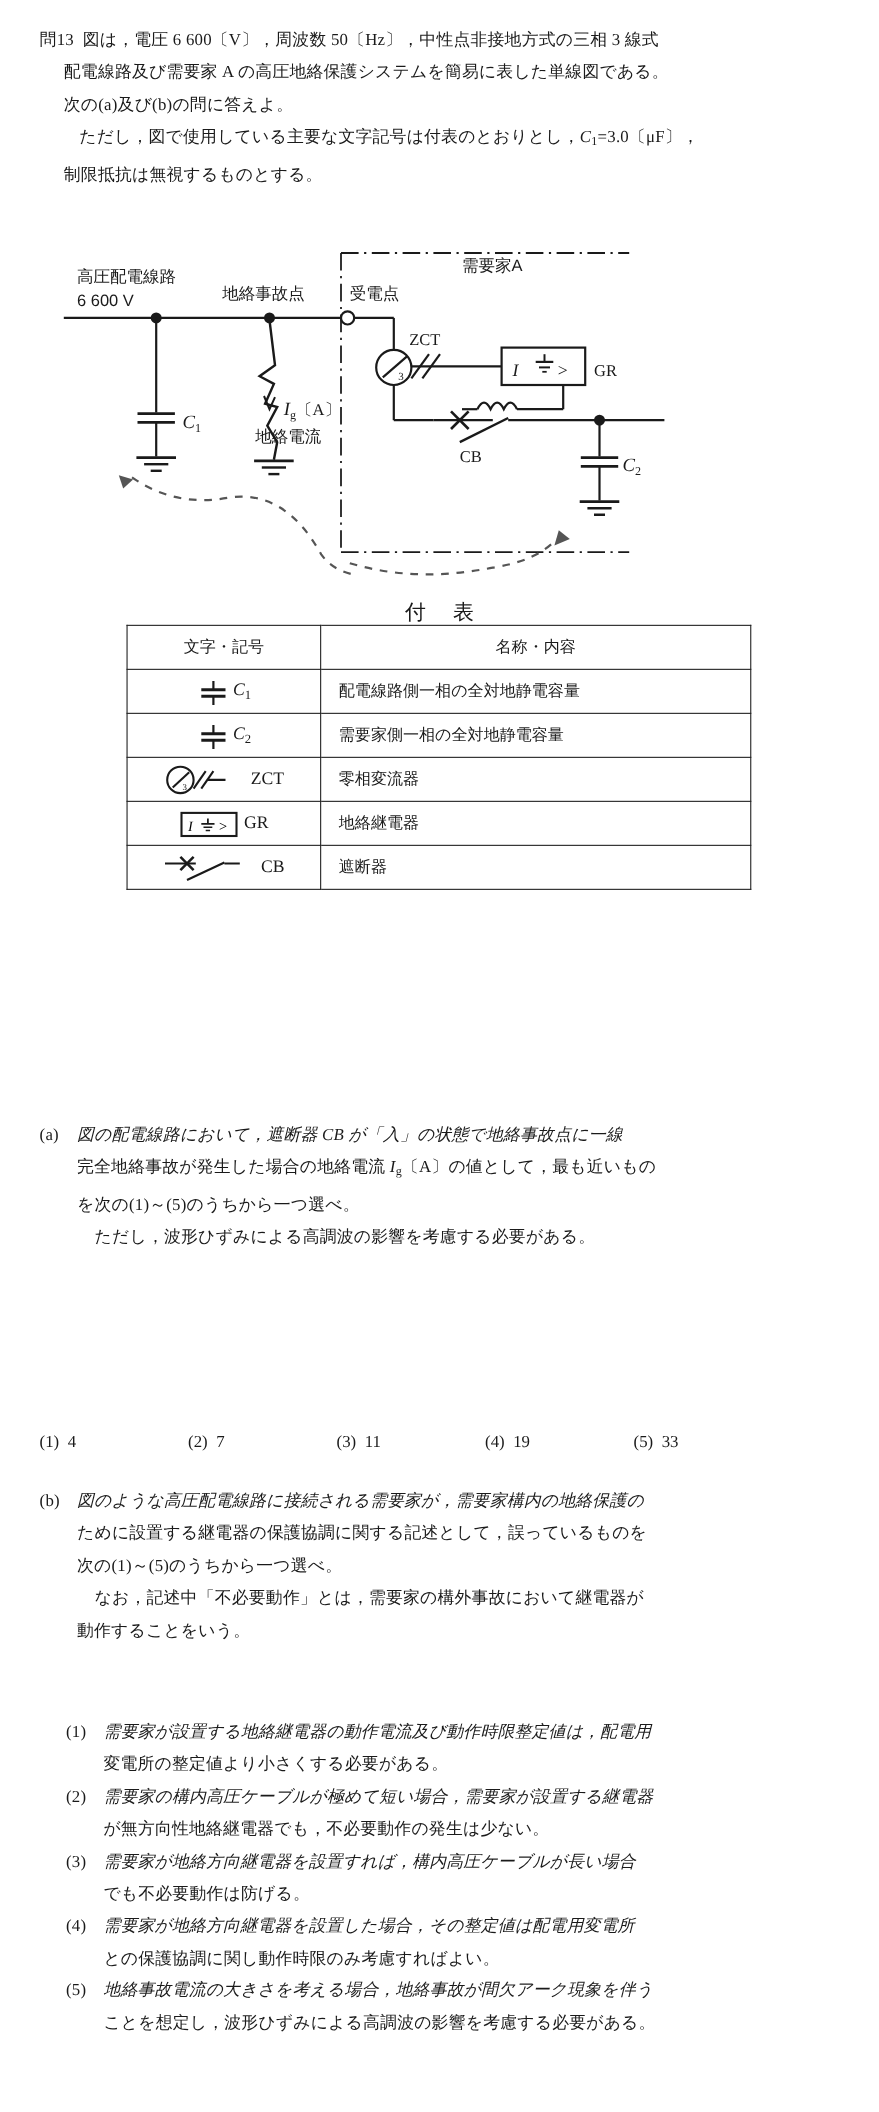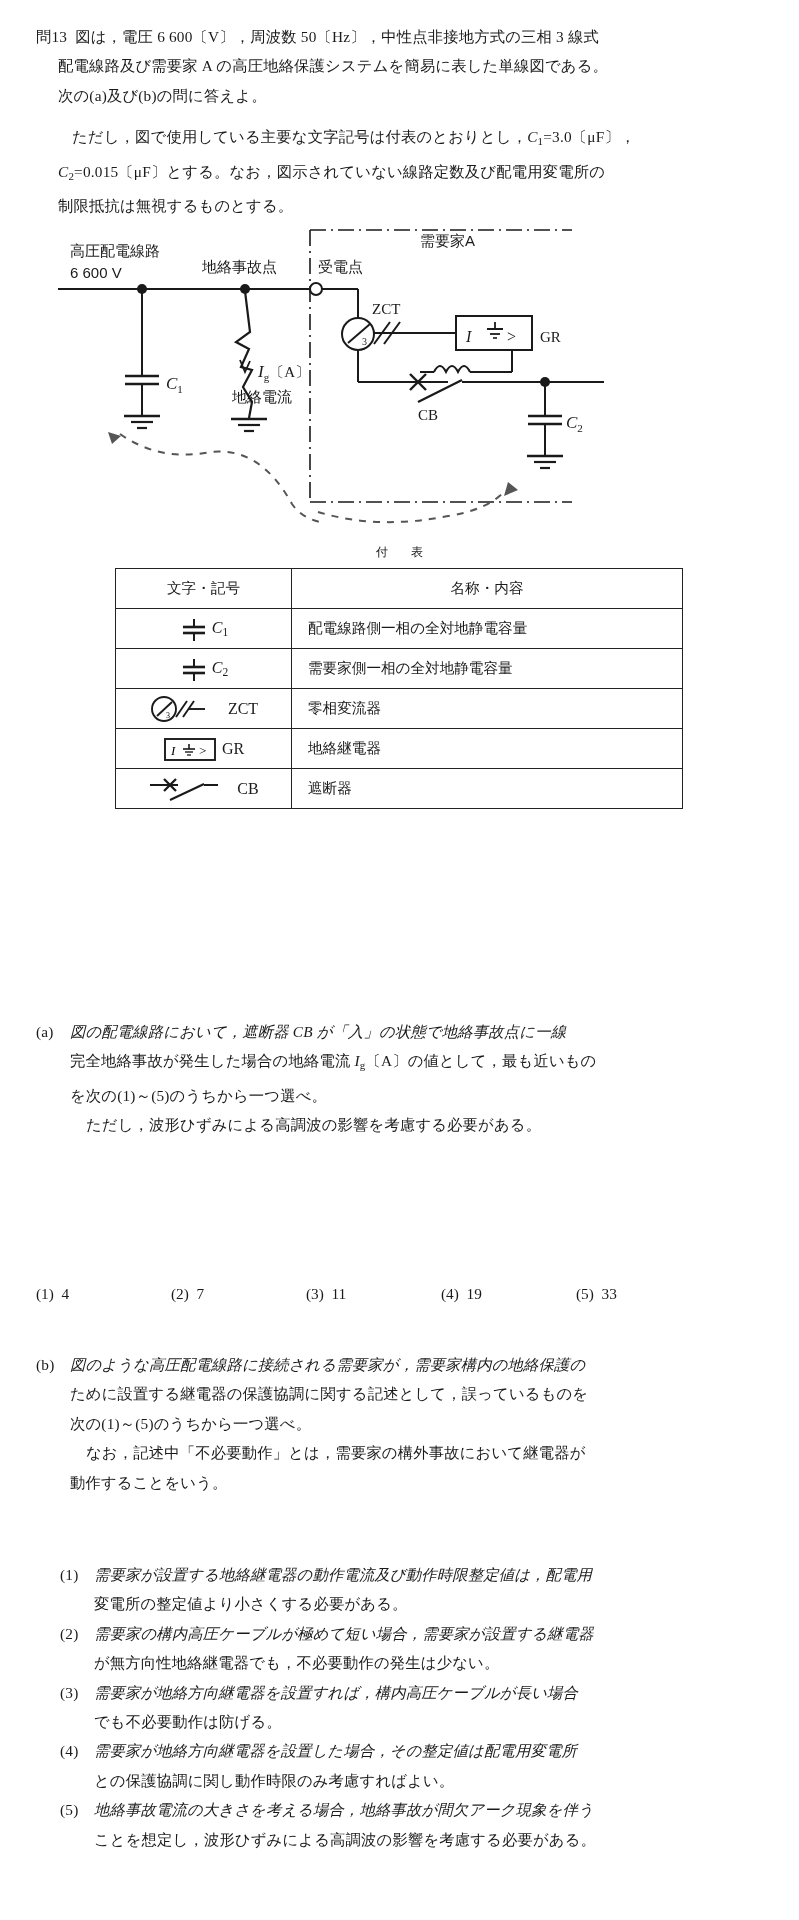--- a/index.html
+++ b/index.html
@@ -27,40 +27,40 @@
     position: absolute;
     left: 36px;
     right: 30px;
     font-size: 15.3px;
     line-height: 29.4px;
     letter-spacing: 0.2px;
     text-align: justify;
   }
   .line { white-space: nowrap; }
   .indent1 { padding-left: 22px; }
-  .indent2 { padding-left: 36px; margin-top: 12px; }
+  .indent2 { padding-left: 36px; }
 
   .sub { font-size: 0.72em; vertical-align: -0.28em; }
   .ital { font-style: italic; }
 
   
   .figure {
     position: absolute;
     left: 0; top: 212px;
     width: 799px; height: 330px;
   }
   .figure svg { display: block; }
 
   
   .tbl-title {
     position: absolute;
     left: 0; top: 544px;
     width: 799px;
     text-align: center;
-    font-size: 12px;
+    font-size: 19px;
     letter-spacing: 10px;
     text-indent: 10px;
   }
   .tbl-wrap {
     position: absolute;
     left: 115px; top: 568px;
     width: 568px;
     border-radius: 11px;
   }
   table.attach {
@@ -91,36 +91,36 @@
   
   .choices-a {
     position: absolute;
     left: 36px; top: 1285px;
     width: 740px;
     font-size: 15.3px;
   }
   .choices-a .ch {
     display: inline-block;
     width: 135px;
+    margin-top: 17px;
   }
   .numitem { display: flex; }
   .numitem .mk { width: 34px; flex: 0 0 34px; }
   .numitem .tx { flex: 1 1 auto; font-style: italic; }
 </style>
 </head>
 <body>
 
 <div class="page">
 
   <div class="qblock" style="top:22px;">
     <div class="line"><span>問13</span>&nbsp;&nbsp;<span>図は，電圧 6 600〔V〕，周波数 50〔Hz〕，中性点非接地方式の三相 3 線式</span></div>
     <div class="line indent1">配電線路及び需要家 A の高圧地絡保護システムを簡易に表した単線図である。</div>
     <div class="line indent1">次の(a)及び(b)の問に答えよ。</div>
     <div class="line indent2">ただし，図で使用している主要な文字記号は付表のとおりとし，<span class="ital">C</span><span class="sub">1</span>=3.0〔μF〕，</div>
-    <div class="line indent1"><span class="ital">C</span><span class="sub">2</span>=0.015〔μF〕とする。なお，図示されていない線路定数及び配電用変電所の</div>
     <div class="line indent1">制限抵抗は無視するものとする。</div>
   </div>
 
   <div class="figure">
     <svg width="799" height="330" viewBox="0 0 799 330" xmlns="http://www.w3.org/2000/svg">
       <g stroke="#1a1a1a" fill="none" stroke-width="2">
 
         <path d="M310 18 L310 290" stroke-width="1.6" stroke-dasharray="16 5 2 5"></path>
         <path d="M310 18 L572 18" stroke-width="1.6" stroke-dasharray="16 5 2 5"></path>
         <path d="M310 290 L572 290" stroke-width="1.6" stroke-dasharray="16 5 2 5"></path>

